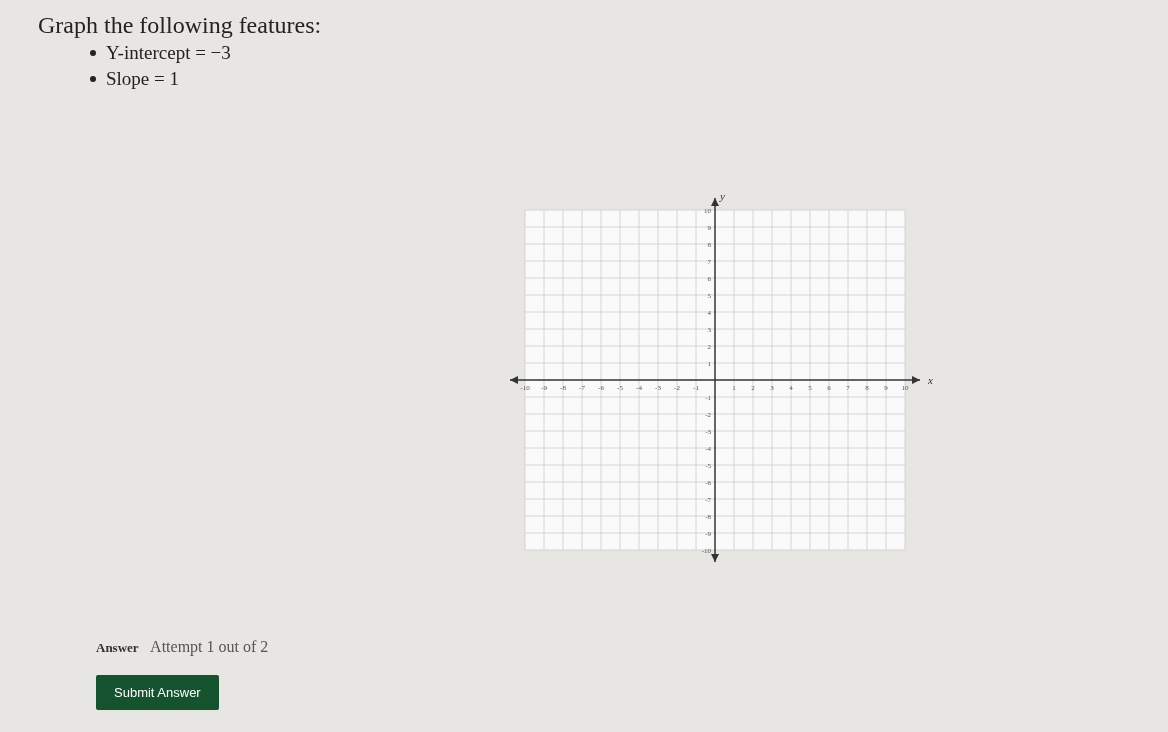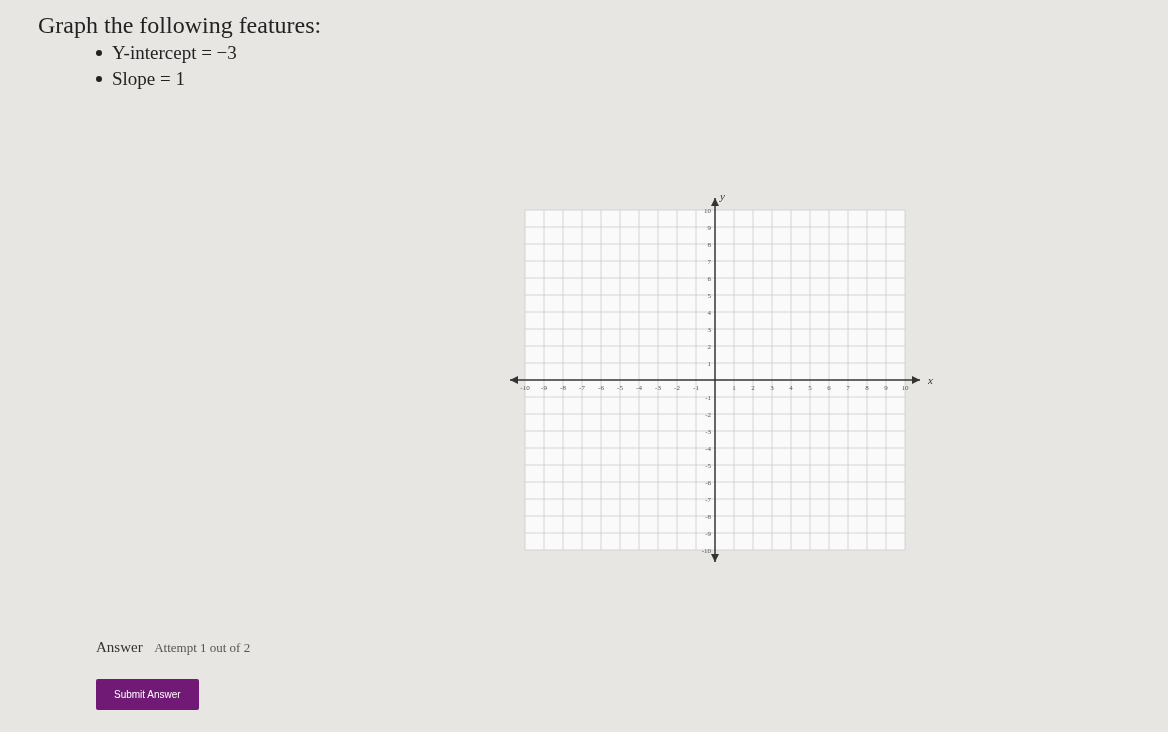--- a/index.html
+++ b/index.html
@@ -18,21 +18,21 @@
     .question-text {
       position: absolute;
       top: 12px;
       left: 38px;
       font-size: 24px;
       color: #222;
     }
     .bullet-list {
       position: absolute;
       top: 42px;
-      left: 96px;
+      left: 90px;
       font-size: 19px;
       color: #222;
     }
     .bullet-item {
       margin-bottom: 4px;
       display: flex;
       align-items: center;
     }
     .bullet-dot {
       display: inline-block;
@@ -54,39 +54,39 @@
       height: 100%;
     }
     .answer-section {
       position: absolute;
       bottom: 76px;
       left: 96px;
       font-size: 14px;
       color: #333;
     }
     .answer-label {
-      font-weight: normal;
+      font-weight: bold;
       font-family: Georgia, serif;
-      font-size: 15px;
+      font-size: 13px;
     }
     .attempt-text {
       font-family: Georgia, serif;
-      font-size: 13px;
+      font-size: 16px;
       color: #555;
       margin-left: 8px;
     }
     .submit-button {
       position: absolute;
       bottom: 22px;
       left: 96px;
-      background: #701a75;
+      background: #14532d;
       color: #fff;
       border: none;
       padding: 10px 18px;
-      font-size: 10px;
+      font-size: 13px;
       font-family: Arial, sans-serif;
       cursor: pointer;
       border-radius: 2px;
     }
   </style>
 </head>
 <body>
 
 <div class="question-text">Graph the following features:</div>
 

